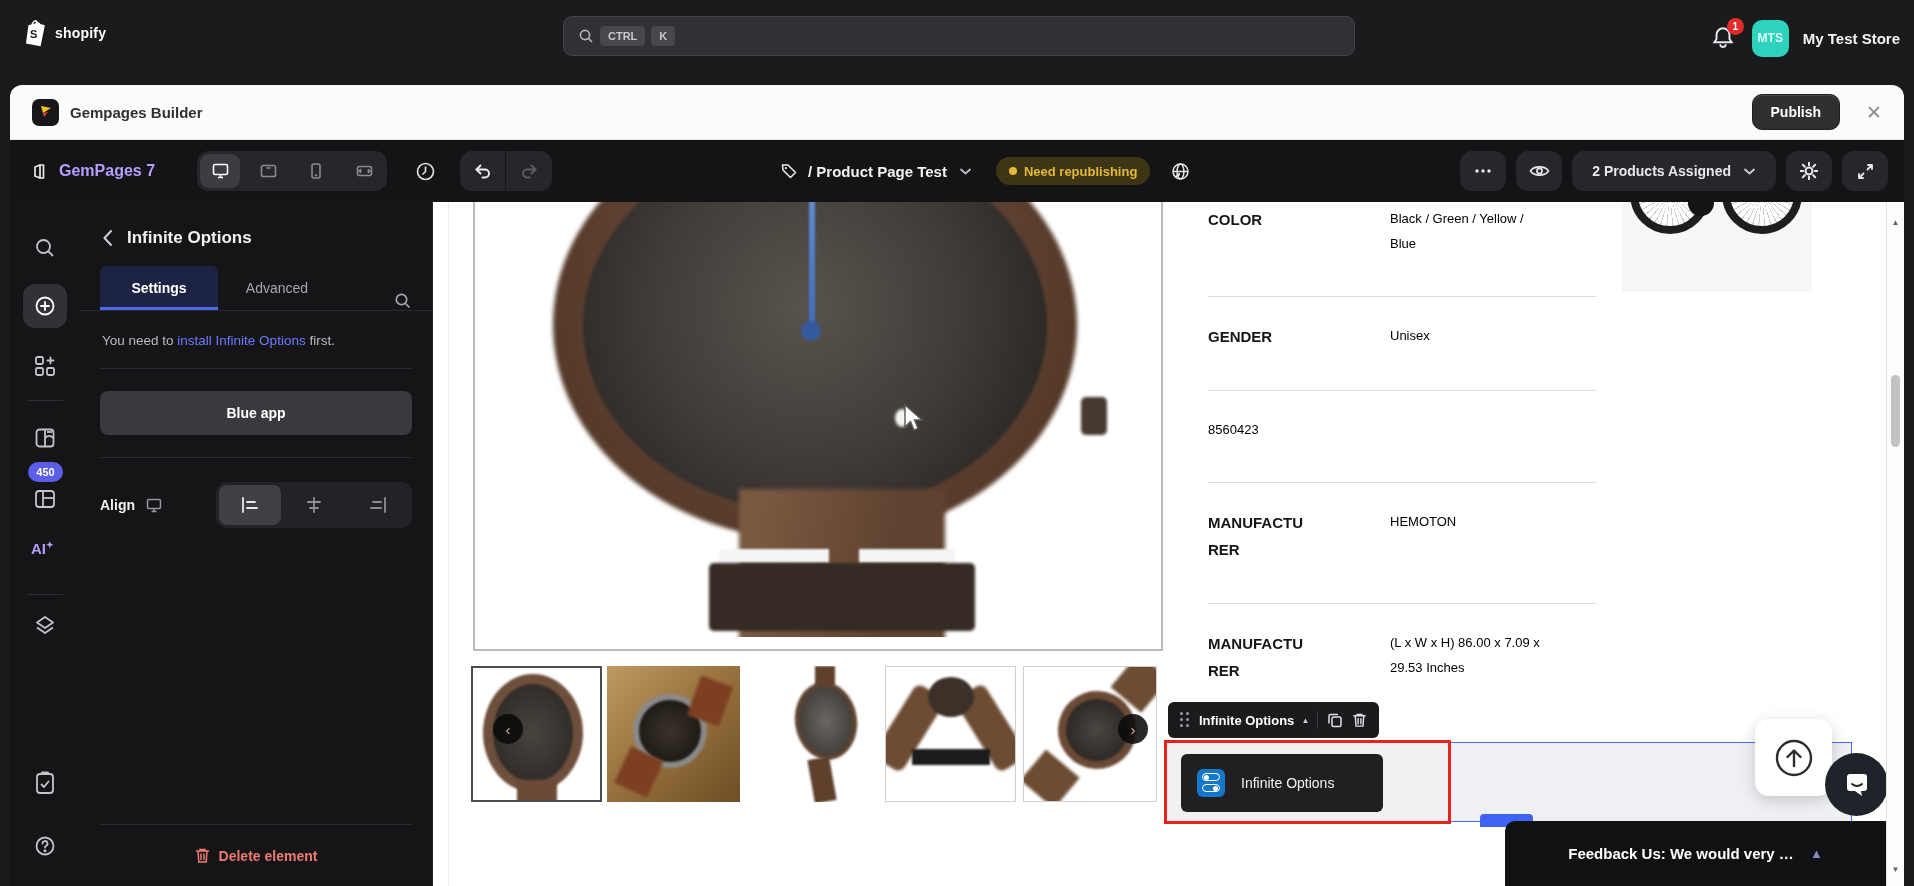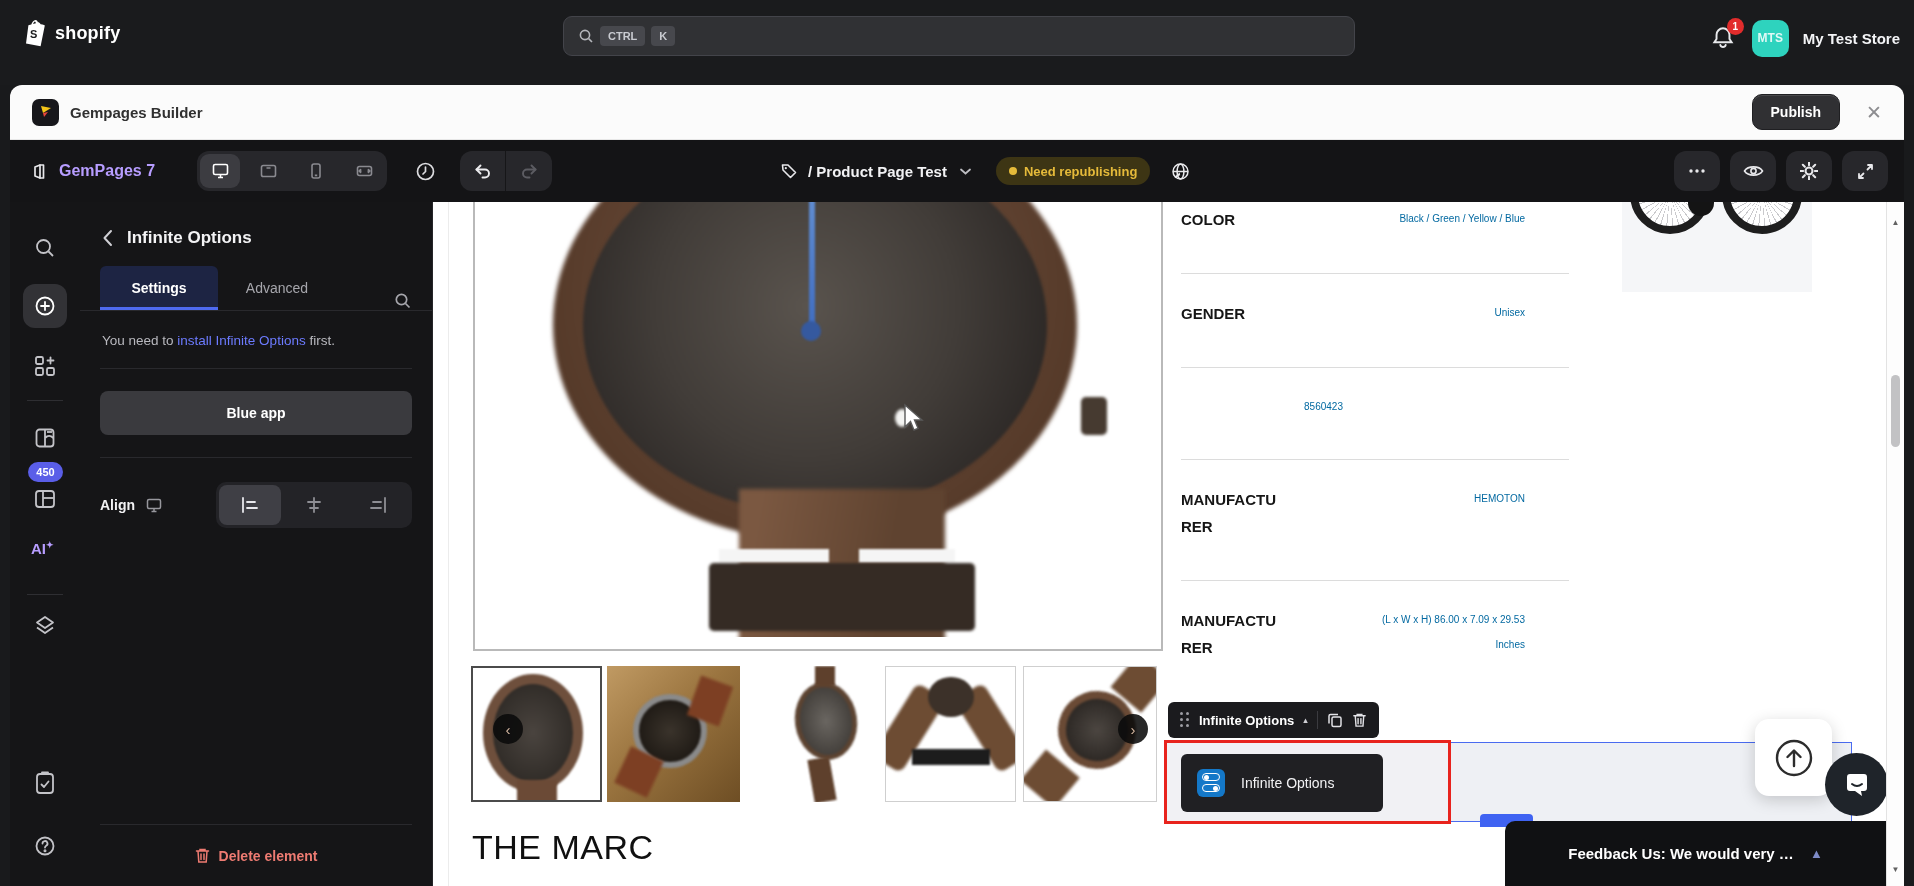--- a/index.html
+++ b/index.html
@@ -2,21 +2,21 @@
 <html><head>
 <meta charset="utf-8">
 <style>
   * { margin:0; padding:0; box-sizing:border-box; }
   html,body { width:1914px; height:886px; overflow:hidden; background:#191a1c;
               font-family:"Liberation Sans", sans-serif; }
 
   
   .topbar { position:absolute; left:0; top:0; width:1914px; height:85px; background:#1a1b1d; }
   .topbar-logo { position:absolute; left:22px; top:18px; display:flex; align-items:center; gap:7px; }
-  .wordmark { color:#fff; font-size:18px; font-weight:700; letter-spacing:.2px; }
+  .wordmark { color:#fff; font-size:14px; font-weight:700; letter-spacing:.2px; }
   .searchbox { position:absolute; left:563px; top:16px; width:792px; height:40px; background:#303134;
                border:1px solid #43444a; border-radius:9px; display:flex; align-items:center; padding:0 10px 0 14px; }
   .searchbox .ph { color:#b4b6bb; font-size:14px; margin-left:9px; flex:1; }
   .keycap { background:#47484d; color:#c9cbd1; font-size:11px; font-weight:700; border-radius:4px;
             padding:4px 8px; margin-left:6px; }
   .topbar-right { position:absolute; right:14px; top:0; height:76px; display:flex; align-items:center; gap:14px; }
   .bell-wrap { position:relative; width:28px; height:28px; color:#e8e9ec; }
   .notif-badge { position:absolute; right:-6px; top:-6px; min-width:17px; height:17px; background:#e22c2c;
                  border-radius:9px; color:#fff; font-size:10px; font-weight:700; display:flex;
                  align-items:center; justify-content:center; padding:0 4px; }
@@ -144,27 +144,27 @@
   .t4 { left:452px; width:131px; border:1px solid #cfcfcf; }
   .t5 { left:590px; width:134px; border:1px solid #cfcfcf; }
   .t-dial { position:absolute; border-radius:50%; filter:blur(1px); }
   .nav-arrow { position:absolute; top:512px; width:30px; height:30px; border-radius:50%;
                background:rgba(10,10,10,.88); color:#d7b9a2; font-size:15px; display:flex; align-items:center;
                justify-content:center; cursor:pointer; z-index:2; }
   .nav-prev { left:60px; } .nav-next { left:685px; }
 
   .product-title { position:absolute; left:39px; top:626px; font-size:34px; color:#101010; letter-spacing:.5px; }
 
-  .specs { position:absolute; left:748px; top:0; width:388px; }
+  .specs { position:absolute; left:775px; top:0; width:388px; }
   .spec-row { display:flex; padding:26px 0 40px 0; border-bottom:1px solid #dcdcdc; }
   .spec-row:first-child { padding-top:4px; }
   .spec-row:last-child { border-bottom:none; }
   .spec-label { width:102px; margin-right:80px; font-size:15px; font-weight:700; color:#161616;
                 line-height:27px; word-break:break-all; }
-  .spec-value { width:162px; font-size:10px; color:#0369a1; line-height:25px;text-align:right; }
+  .spec-value { width:162px; font-size:13px; color:#000000; line-height:25px; }
 
   .bikebox { position:absolute; left:1189px; top:-6px; width:190px; height:96px; background:#f5f6f8; overflow:hidden; }
   .wheel { position:absolute; top:-42px; width:80px; height:80px; border-radius:50%; border:8px solid #1e1e1e;
            background:repeating-conic-gradient(#ffffff 0 9deg, #c9c9cc 9deg 11deg); }
   .wheel.w1 { left:8px; } .wheel.w2 { left:100px; }
   .bike-crank { position:absolute; left:66px; top:-6px; width:26px; height:26px; border-radius:50%; background:#141414; }
 
   .el-toolbar { position:absolute; left:735px; top:500px; height:36px; background:#1b1b1e; border-radius:6px;
                 display:flex; align-items:center; padding:0 12px; gap:9px; z-index:4; color:#fff; }
   .drag-dots { display:grid; grid-template-columns:repeat(2,4px); grid-auto-rows:4px; gap:2px; }
@@ -348,20 +348,26 @@
             <circle cx="3" cy="3" r="1.7" fill="#e8e8eb"></circle>
             <circle cx="9" cy="3" r="1.7" fill="#e8e8eb"></circle>
             <circle cx="15" cy="3" r="1.7" fill="#e8e8eb"></circle>
           </svg>
       </span>
       <span class="sqbtn">
         <svg width="21" height="16" viewBox="0 0 21 16" fill="none" stroke="currentColor" stroke-width="1.6">
           <path d="M1.5 8 C5 2.5 16 2.5 19.5 8 C16 13.5 5 13.5 1.5 8 Z"></path>
             <circle cx="10.5" cy="8" r="2.6"></circle>
         </svg>
+      </span>
+      <span class="sqbtn products-btn">
+        <span>2 Products Assigned</span>
+        <svg width="13" height="9" viewBox="0 0 13 9" fill="none" stroke="#cfcfd4" stroke-width="1.8" stroke-linecap="round">
+            <path d="M2 2.5 L6.5 6.5 L11 2.5"></path>
+          </svg>
       </span>
       <span class="sqbtn">
         <svg width="18" height="18" viewBox="0 0 16 16" fill="none" stroke="currentColor" stroke-width="1.8" stroke-linecap="round">
           <circle cx="8" cy="8" r="3.1"></circle>
           <path d="M13.2 8 H15.8 M11.7 11.7 L13.5 13.5 M8 13.2 V15.8 M4.3 11.7 L2.5 13.5 M2.8 8 H0.2 M4.3 4.3 L2.5 2.5 M8 2.8 V0.2 M11.7 4.3 L13.5 2.5"></path>
         </svg>
       </span>
       <span class="sqbtn">
         <svg width="17" height="17" viewBox="0 0 17 17" fill="none" stroke="currentColor" stroke-width="1.8" stroke-linecap="round" stroke-linejoin="round">
           <path d="M10.5 6.5 L15 2 M11 2 H15 V6"></path>
@@ -555,21 +561,20 @@
         <div style="position:absolute;left:26px;top:82px;width:78px;height:16px;background:#1c1c1c;filter:blur(1px)"></div>
       </div>
       <div class="thumb t5">
         <div class="t-dial" style="left:34px;top:24px;width:78px;height:78px;border:8px solid #6a4a35;background:radial-gradient(#4c4641,#211d1a);transform:rotate(14deg)"></div>
         <div style="position:absolute;left:96px;top:-6px;width:40px;height:44px;background:#6d4c33;transform:rotate(40deg);filter:blur(1.5px)"></div>
         <div style="position:absolute;left:4px;top:92px;width:44px;height:40px;background:#6d4c33;transform:rotate(40deg);filter:blur(1.5px)"></div>
       </div>
       <span class="nav-arrow nav-prev">‹</span>
       <span class="nav-arrow nav-next">›</span>
 
-      <div class="product-title">THE MARC</div>
 
       <div class="specs">
         <div class="spec-row">
           <div class="spec-label">COLOR</div>
           <div class="spec-value">Black / Green / Yellow / Blue</div>
         </div>
         <div class="spec-row">
           <div class="spec-label">GENDER</div>
           <div class="spec-value">Unisex</div>
         </div>

